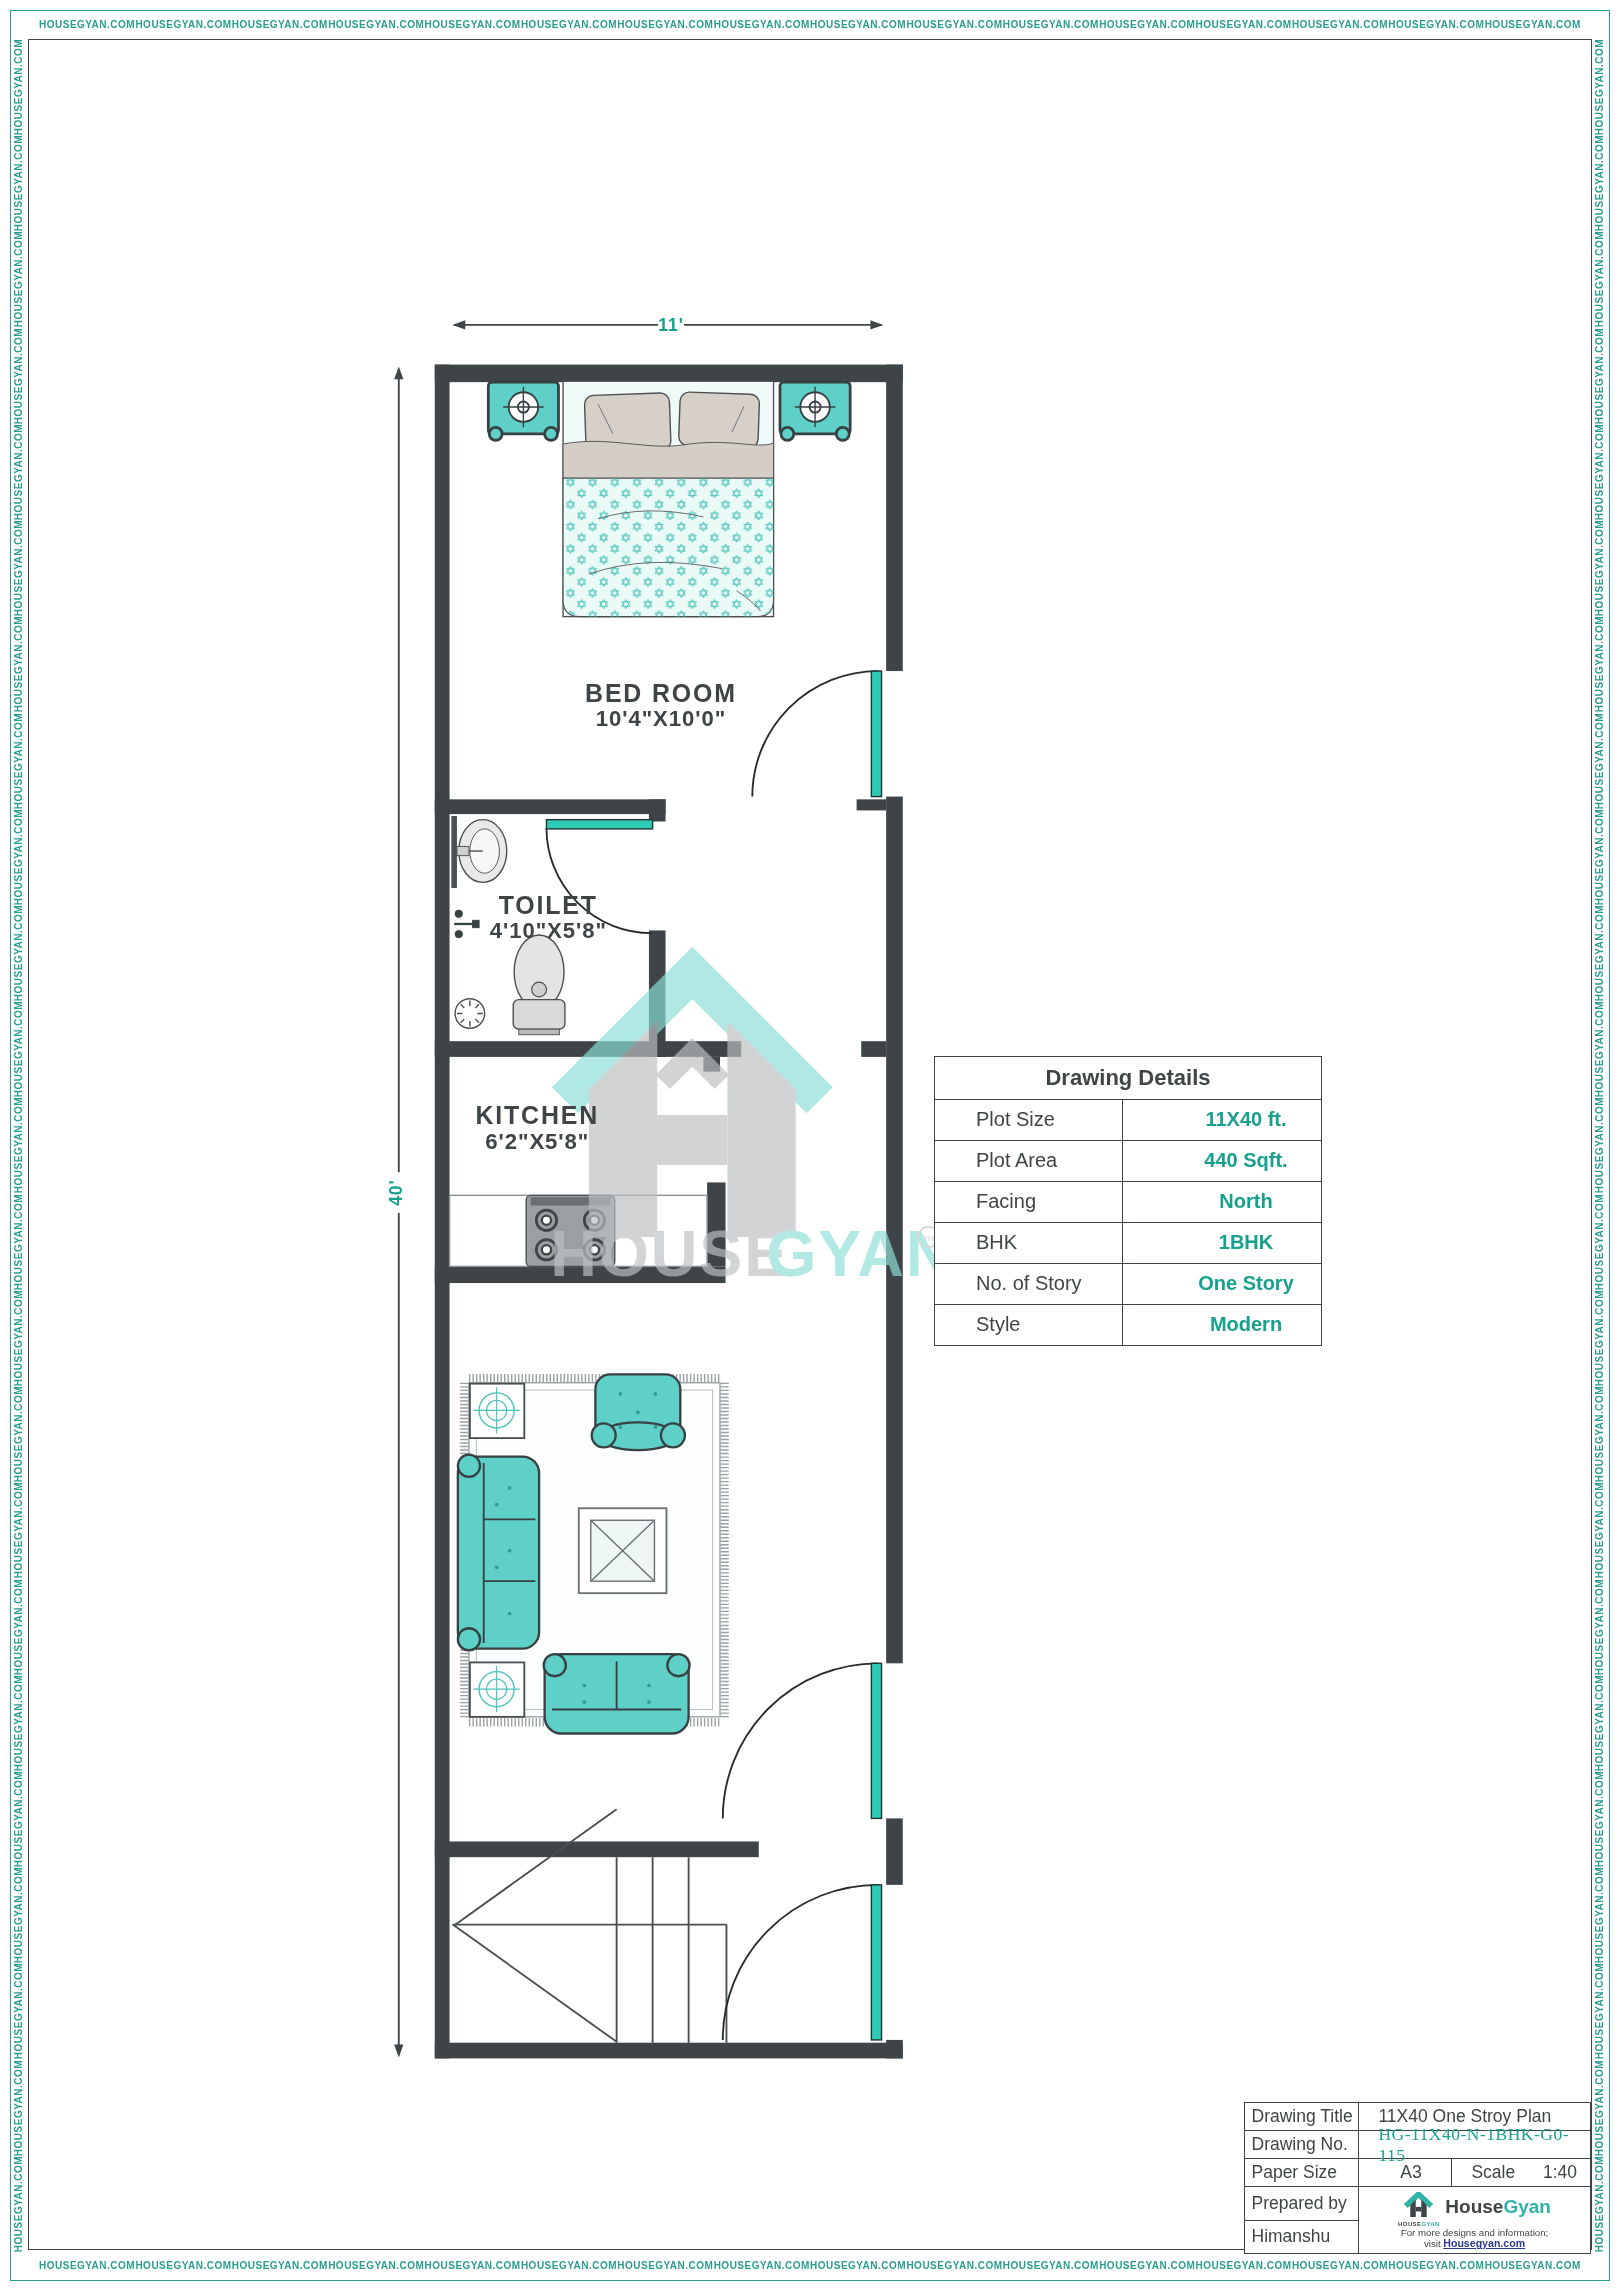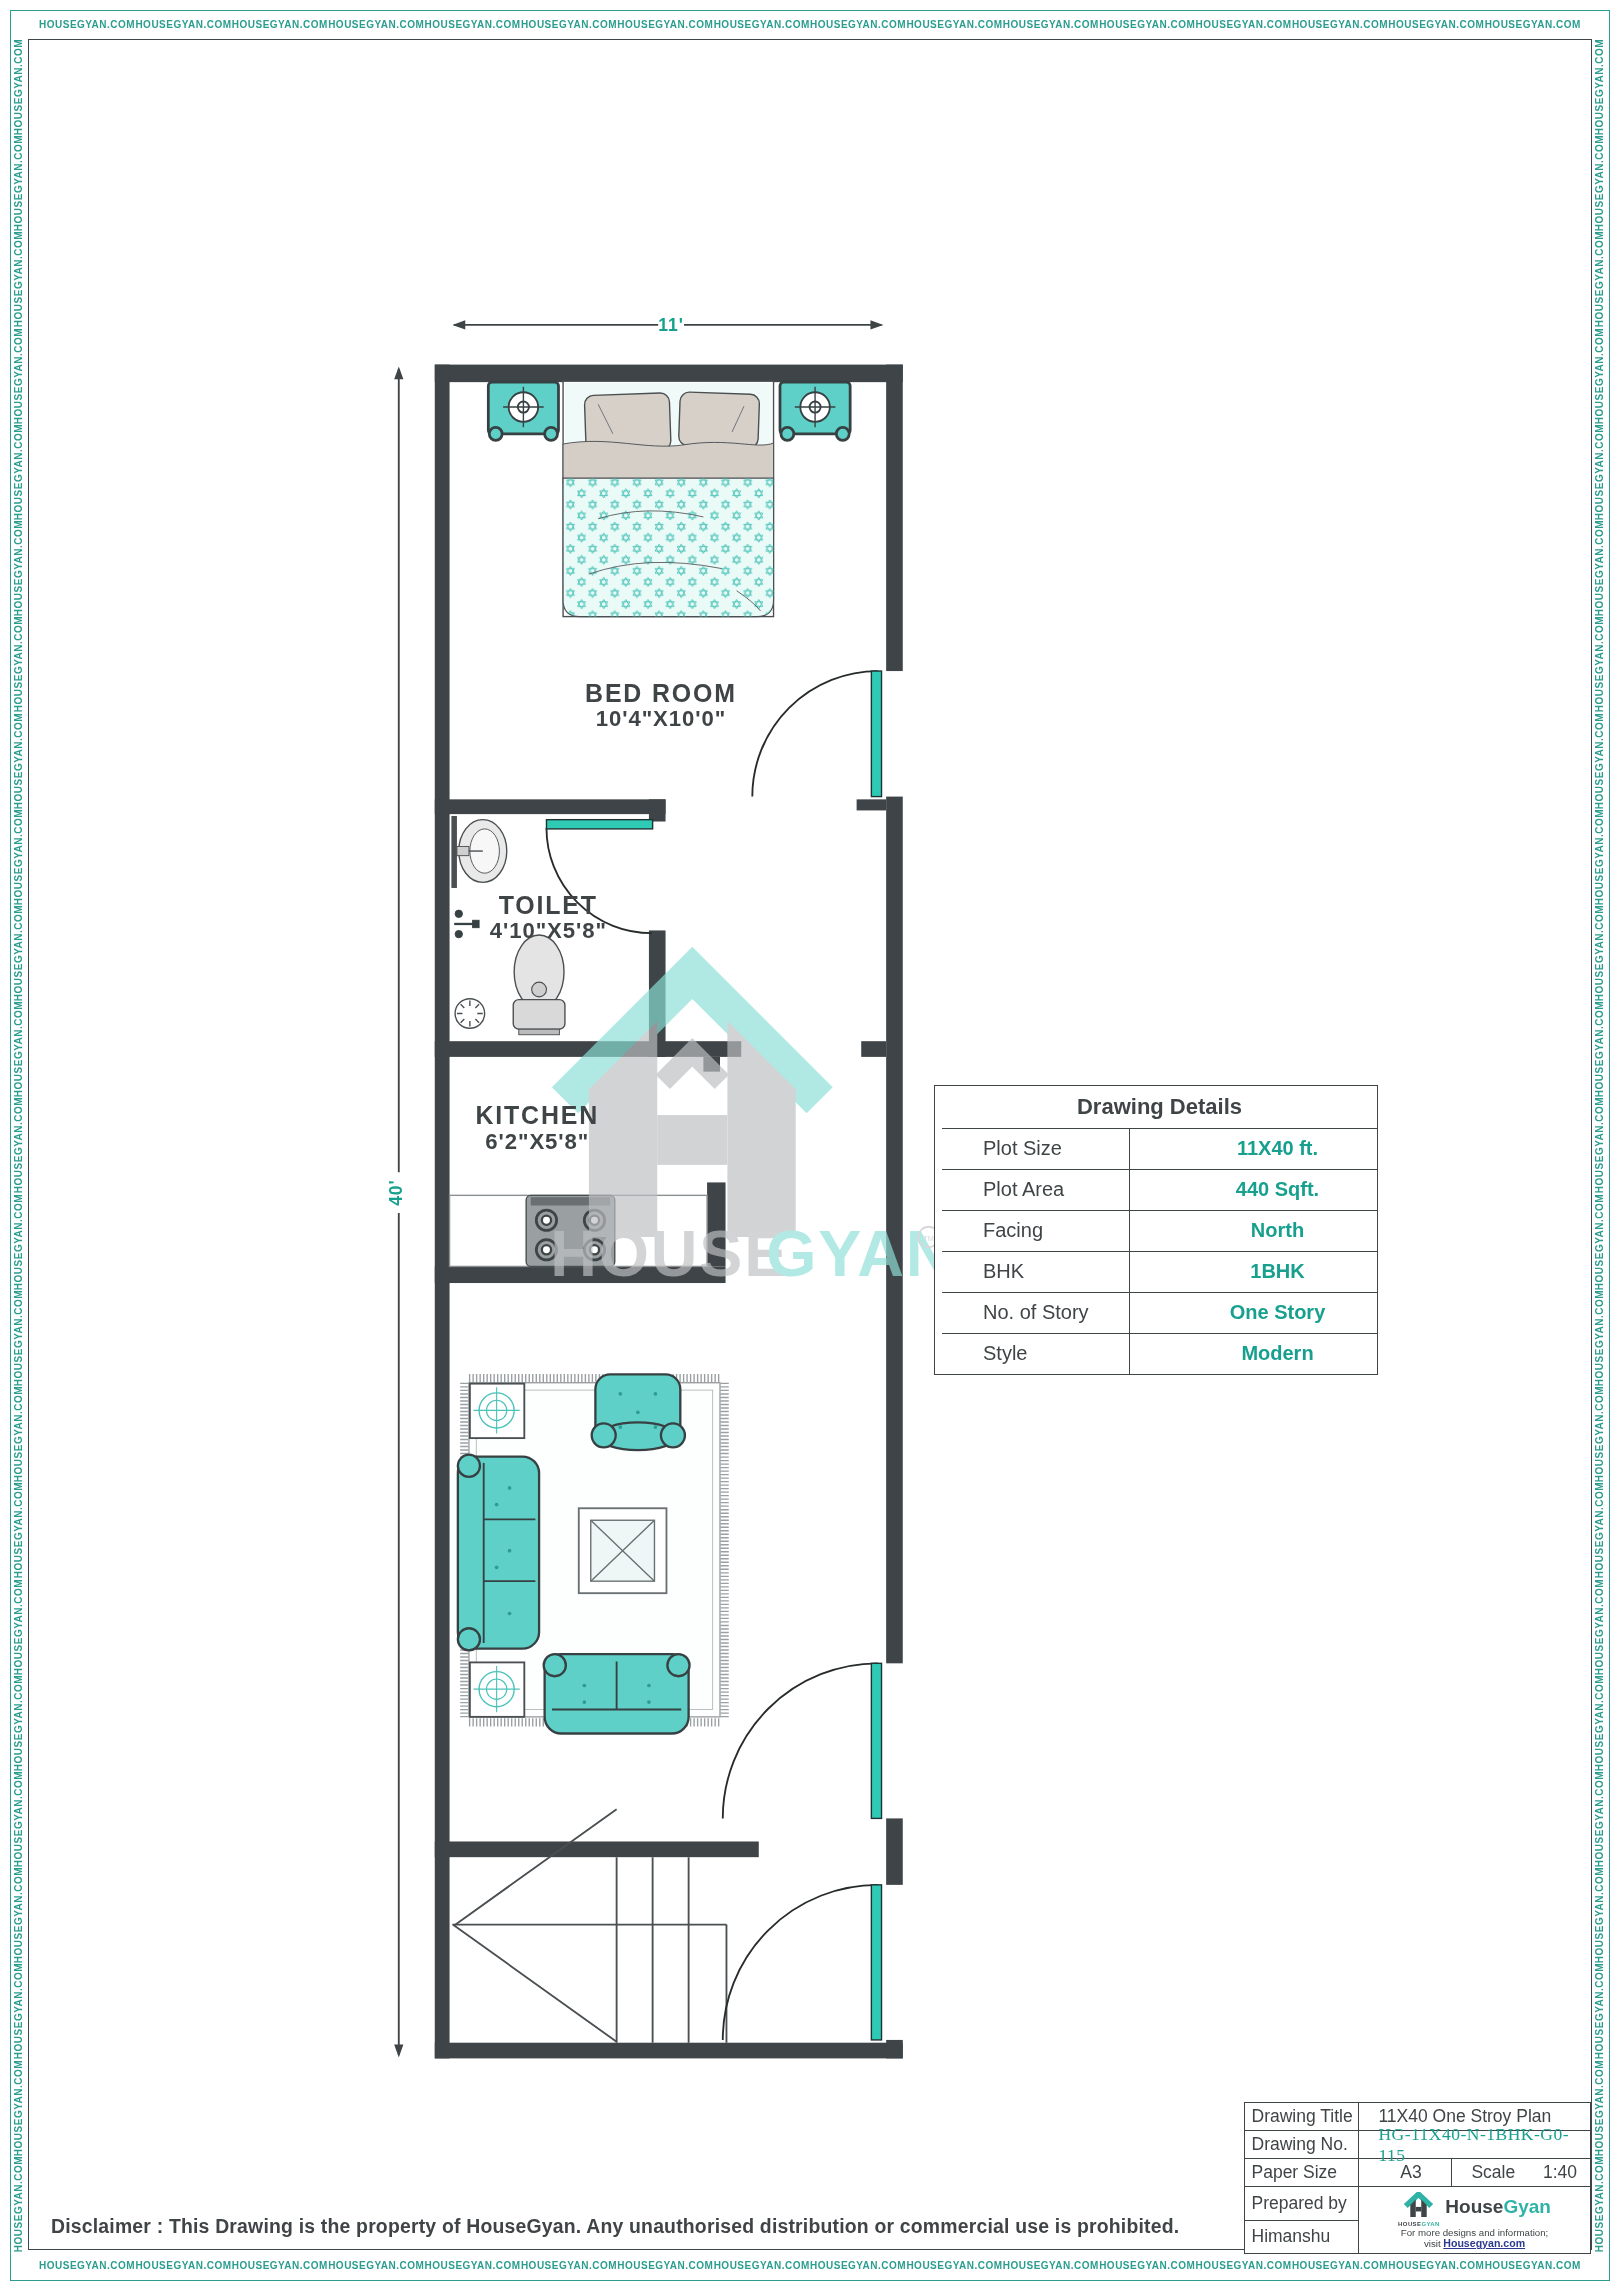--- a/index.html
+++ b/index.html
@@ -19,22 +19,22 @@
   .ring-v span{writing-mode:vertical-rl;transform:rotate(180deg);}
   .inner-frame{position:absolute;left:28px;top:39px;width:1562px;height:2209px;
                border:1.8px solid #3e4447;}
   
   svg.plan{position:absolute;left:0;top:0;}
   svg text{font-family:"Liberation Sans",sans-serif;}
   .room-name{font-size:27px;font-weight:bold;letter-spacing:2px;fill:#3f4547;}
   .room-size{font-size:24px;font-weight:bold;letter-spacing:1px;fill:#3f4547;}
   .dim-label{font-size:19px;font-weight:bold;fill:#18a08e;letter-spacing:1px;}
   
-  .details{position:absolute;left:934px;top:1085px;width:444px;background:#fff;
-           border:1.8px solid #3f4547;box-sizing:border-box;padding-left:7px;}
+  .details{position:absolute;left:934px;top:1056px;width:388px;background:#fff;
+           border:1.8px solid #3f4547;box-sizing:border-box;}
   .details .hdr{height:42px;line-height:42px;text-align:center;font-size:22px;
                 border-bottom:1.8px solid #3f4547;color:#3f4547;font-weight:600;}
   .details .row{display:flex;height:40px;border-bottom:1.8px solid #3f4547;gap:48px;}
   .details .row:last-child{border-bottom:none;}
   .details .lbl{width:188px;border-right:1.8px solid #3f4547;box-sizing:border-box;
                 padding-left:41px;line-height:38px;font-size:20px;color:#3f4547;}
   .details .val{flex:1;text-align:center;line-height:38px;font-size:20px;
                 color:#18a08e;font-weight:600;}
   
   .tblock{position:absolute;left:1244px;top:2102px;width:347px;background:#fff;
@@ -448,16 +448,15 @@
             <div class="mini"><span>HOUSE</span><span class="g">GYAN</span></div>
           </div>
           <div class="wordmark"><span>House</span><span class="g">Gyan</span></div>
         </div>
         <div class="tagline">For more designs and information;</div>
         <div class="tagline"><span>visit </span><span class="lnk">Housegyan.com</span></div>
       </div>
     </div>
   </div>
 
-  <div class="disclaimer">Disclaimer : This Drawing is the property of HouseGyan. Any unauthorised distribution or commercial use is prohibited.</div>
 
 </div>
 
 
 </body></html>

